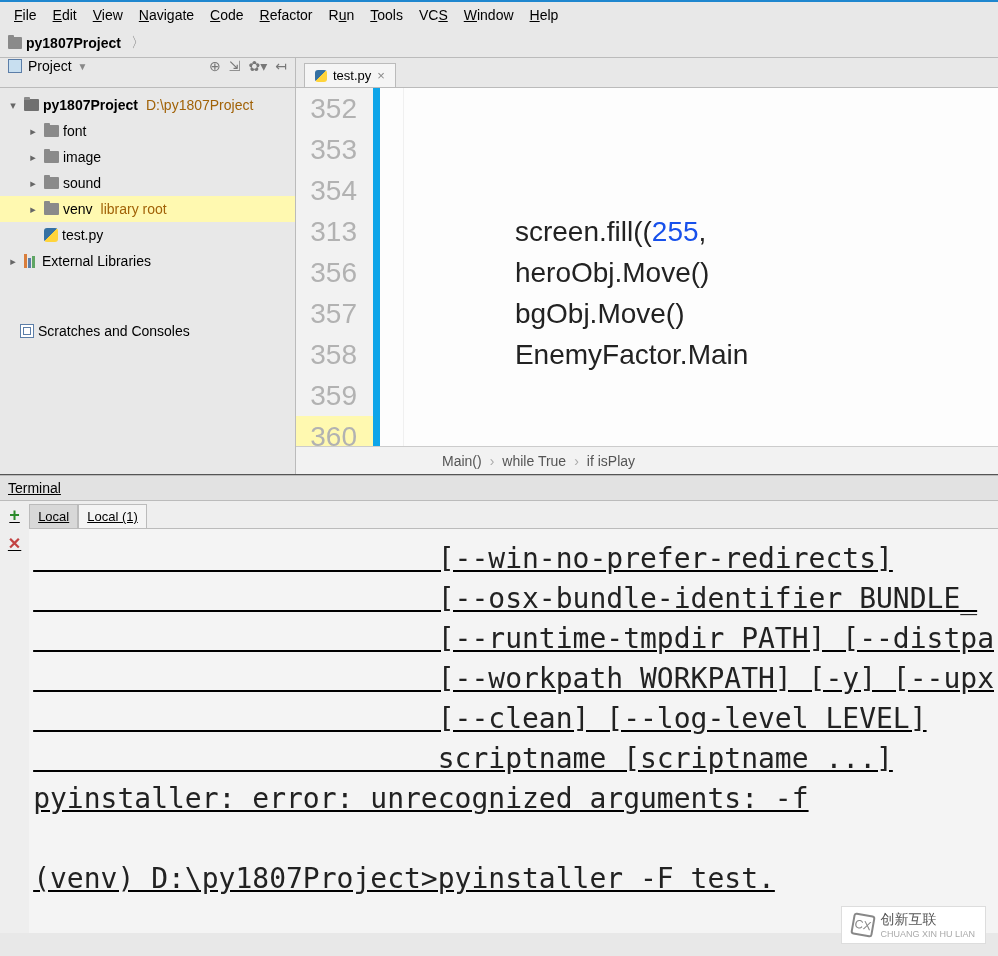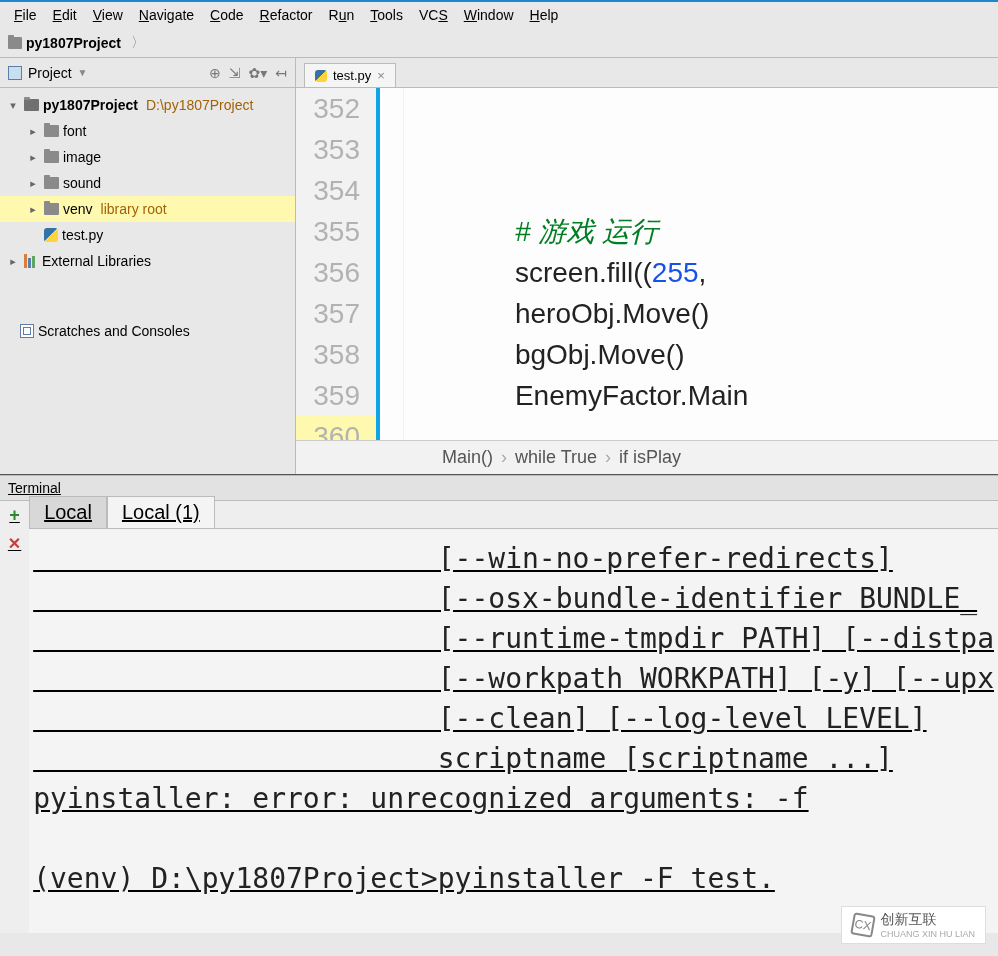--- a/index.html
+++ b/index.html
@@ -11,21 +11,21 @@
 
 .breadcrumb-bar { height: 30px; background: #e8e8e8; border-bottom: 1px solid #bbb; display: flex; align-items: center; padding: 0 8px; font-size: 14px; }
 .breadcrumb-item { display: flex; align-items: center; gap: 4px; }
 .folder-icon-sm { width: 14px; height: 12px; background: #8a8a8a; border-radius: 1px; position: relative; }
 .folder-icon-sm::before { content: ""; position: absolute; top: -2px; left: 0; width: 6px; height: 3px; background: #8a8a8a; border-radius: 1px 1px 0 0; }
 .breadcrumb-chev { margin-left: 6px; color: #888; }
 
 .main-split { display: flex; height: 416px; }
 
 .sidebar { width: 296px; background: #e8e8e8; border-right: 1px solid #bbb; display: flex; flex-direction: column; }
-.sidebar-header { height: 30px; border-bottom: 1px solid #bbb; display: flex; align-items: center; padding: 0 8px; font-size: 14px; justify-content: space-between; }
+.sidebar-header { height: 30px; border-bottom: 1px solid #bbb; display: flex; align-items: flex-start; padding: 0 8px; font-size: 14px; justify-content: space-between; }
 .sidebar-header-left { display: flex; align-items: center; gap: 6px; }
 .project-icon { width: 14px; height: 14px; border: 1px solid #5c7ea8; background: #c8dff0; }
 .sidebar-toolbar { display: flex; gap: 8px; color: #777; font-size: 14px; }
 .sidebar-toolbar span { cursor: pointer; }
 
 .tree { padding: 4px 0; font-size: 14px; }
 .tree-row { display: flex; align-items: center; height: 26px; padding-left: 6px; gap: 4px; cursor: pointer; }
 .tree-row.selected { background: #fff9b0; }
 .disclosure { width: 14px; text-align: center; color: #666; font-size: 11px; }
 .folder-icon { width: 15px; height: 12px; background: #8a8a8a; border-radius: 1px; position: relative; flex-shrink: 0; }
@@ -41,41 +41,41 @@
 .scratch-icon::after { content:""; position:absolute; inset:2px; border:1px solid #5c7ea8; }
 .tree-label { white-space: nowrap; }
 .tree-hint { color: #a16207; margin-left: 4px; }
 
 .editor-area { flex: 1; display: flex; flex-direction: column; background: #fdfdfd; overflow: hidden; }
 .editor-tabs { height: 30px; border-bottom: 1px solid #bbb; display: flex; align-items: flex-end; background: #e8e8e8; padding-left: 8px; }
 .editor-tab { display: flex; align-items: center; gap: 6px; padding: 4px 10px; background: #f5f5f5; border: 1px solid #bbb; border-bottom: none; font-size: 13px; }
 .tab-close { color: #888; cursor: pointer; }
 
 .code-area { flex: 1; display: flex; overflow: hidden; background: #fdfdfd; }
-.gutter { width: 84px; background: #f2f2f2; border-right: 4px solid #0ea5e9; font-family: "Consolas", monospace; font-size: 28px; color: #b2b2b2; text-align: right; padding-right: 16px; line-height: 41px; padding-top: 0px; user-select: none; }
+.gutter { width: 84px; background: #f2f2f2; border-right: 7px solid #0ea5e9; font-family: "Consolas", monospace; font-size: 28px; color: #b2b2b2; text-align: right; padding-right: 16px; line-height: 41px; padding-top: 0px; user-select: none; }
 .gutter div { height: 41px; }
 .fold-gutter { width: 24px; background: #fdfdfd; border-right: 1px solid #f0f0f0; position: relative; }
 .code-text { flex: 1; font-family: "Consolas", monospace; font-size: 28px; line-height: 41px; padding-left: 72px; white-space: pre; position: relative; overflow: hidden; color: #222; }
 .kw { color: #0033b3; font-weight: bold; }
 .comment { color: #007e23; font-style: italic; }
 .num { color: #1750eb; }
 .hl-line { position: absolute; left: 0; right: 0; height: 41px; background: #fff9b0; z-index: -1; }
 
-.nav-breadcrumb { height: 34px; background: #f2f2f2; border-top: 1px solid #ccc; display: flex; align-items: center; padding-left: 146px; font-size: 18px; color: #555; gap: 8px; }
+.nav-breadcrumb { height: 28px; background: #f2f2f2; border-top: 1px solid #ccc; display: flex; align-items: center; padding-left: 146px; font-size: 14px; color: #555; gap: 8px; }
 .nav-sep { color: #aaa; }
 
 .terminal-panel { border-top: 1px solid #555; background: #86efac; text-decoration: underline; }
 .terminal-header { height: 26px; background: #e2e2e2; display: flex; align-items: center; padding: 0 8px; font-size: 14px; border-bottom: 1px solid #bbb; border-top: 1px solid #bbb; }
 .terminal-body { display: flex; height: 432px; }
 .terminal-sidebar { width: 30px; background: #eee; display: flex; flex-direction: column; align-items: center; padding-top: 4px; gap: 8px; }
 .term-add { color: #2a8a2a; font-size: 18px; font-weight: bold; cursor: pointer; }
 .term-close { color: #c24242; font-size: 16px; font-weight: bold; cursor: pointer; }
 .terminal-main { flex: 1; background: #f4f4f4; display: flex; flex-direction: column; }
 .terminal-tabs { height: 28px; display: flex; align-items: flex-end; border-bottom: 1px solid #bbb; background: #eee; }
-.terminal-tab { padding: 4px 14px; font-size: 20px; background: #d8d8d8; border: 1px solid #bbb; border-bottom: none; cursor: pointer; }
+.terminal-tab { padding: 4px 8px; font-size: 13px; background: #d8d8d8; border: 1px solid #bbb; border-bottom: none; cursor: pointer; }
 .terminal-tab.active { background: #f4f4f4; }
 .terminal-output { flex: 1; font-family: "Consolas", monospace; font-size: 28px; line-height: 40px; padding: 10px 4px; white-space: pre; color: #222; overflow: hidden; }
 
 .watermark { position: absolute; right: 12px; bottom: 12px; background: #fff; padding: 4px 10px; font-size: 14px; color: #555; border: 1px solid #ddd; display: flex; align-items: center; gap: 6px; }
 .watermark-logo { width: 22px; height: 22px; border: 2px solid #888; border-radius: 3px; display: flex; align-items: center; justify-content: center; font-size: 12px; color: #888; transform: rotate(10deg); }
 .watermark-sub { font-size: 9px; color: #aaa; }
 </style>
 </head>
 <body>
 
@@ -171,31 +171,31 @@
         <span class="py-icon" style="width:12px;height:12px;"></span>
         <span>test.py</span>
         <span class="tab-close">×</span>
       </div>
     </div>
     <div class="code-area">
       <div class="gutter">
         <div>352</div>
         <div>353</div>
         <div>354</div>
-        <div>355</div>
+        <div>313</div>
         <div>356</div>
         <div>357</div>
         <div>358</div>
         <div>359</div>
         <div style="background:#fff9b0;margin-right:-16px;padding-right:16px;">360</div>
       </div>
       <div class="fold-gutter"></div>
       <div class="code-text">
 <div class="hl-line" style="top:328px;"></div>
-<div>&nbsp;</div><div>     <span class="comment"># 游戏 运行</span></div><div>     <span>screen.fill((</span><span class="num">255</span><span>,</span></div><div>     <span>heroObj.Move()</span></div><div>     <span>bgObj.Move()</span></div><div>     <span>EnemyFactor.Main</span></div>
+<div>&nbsp;</div><div>     <span>screen.fill((</span><span class="num">255</span><span>,</span></div><div>     <span>heroObj.Move()</span></div><div>     <span>bgObj.Move()</span></div><div>     <span>EnemyFactor.Main</span></div>
       </div>
     </div>
     <div class="nav-breadcrumb">
       <span>Main()</span>
       <span class="nav-sep">›</span>
       <span>while True</span>
       <span class="nav-sep">›</span>
       <span>if isPlay</span>
     </div>
   </div>

